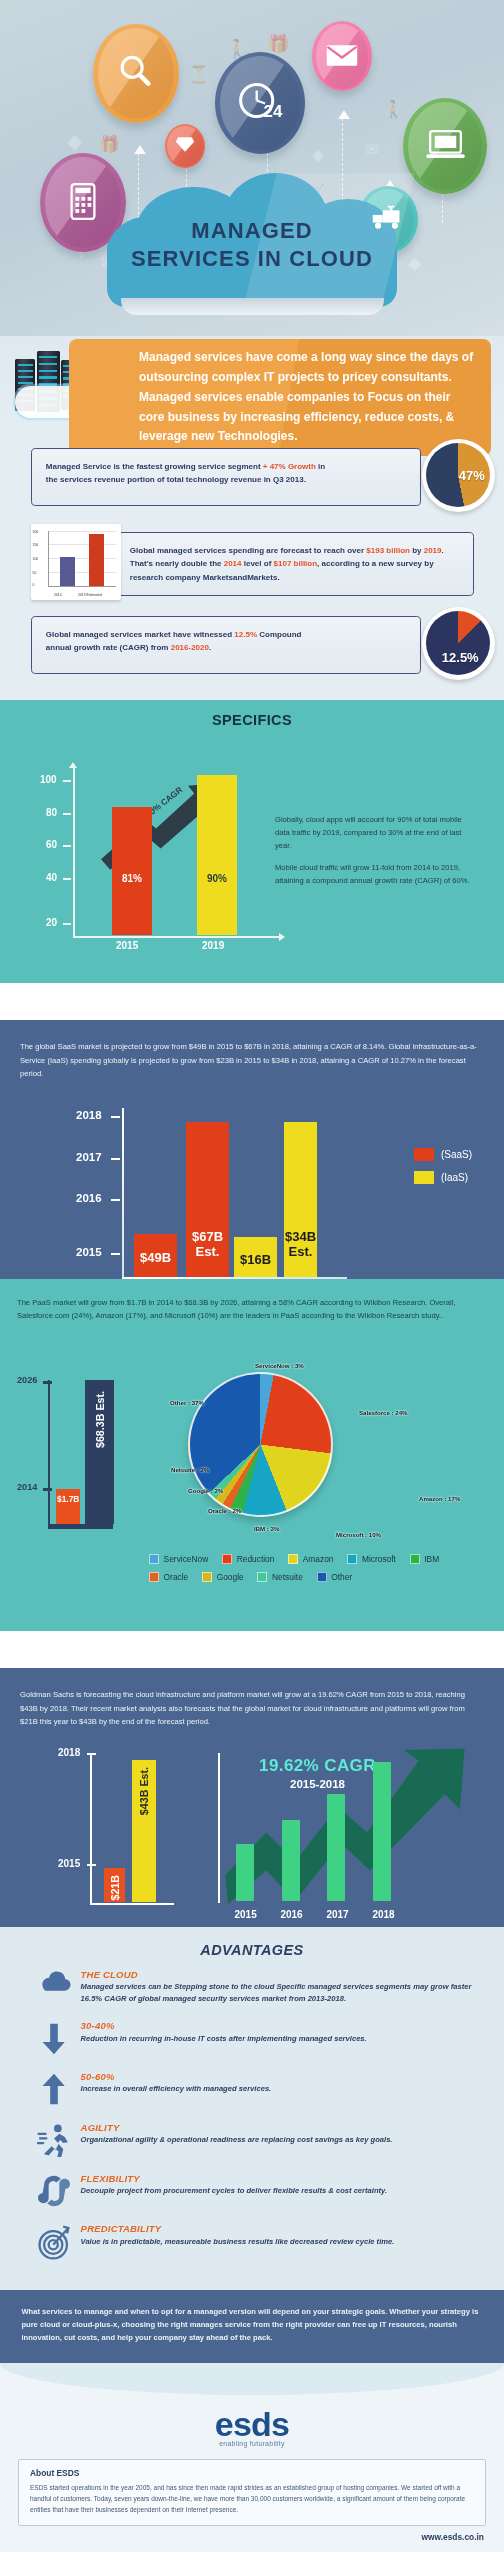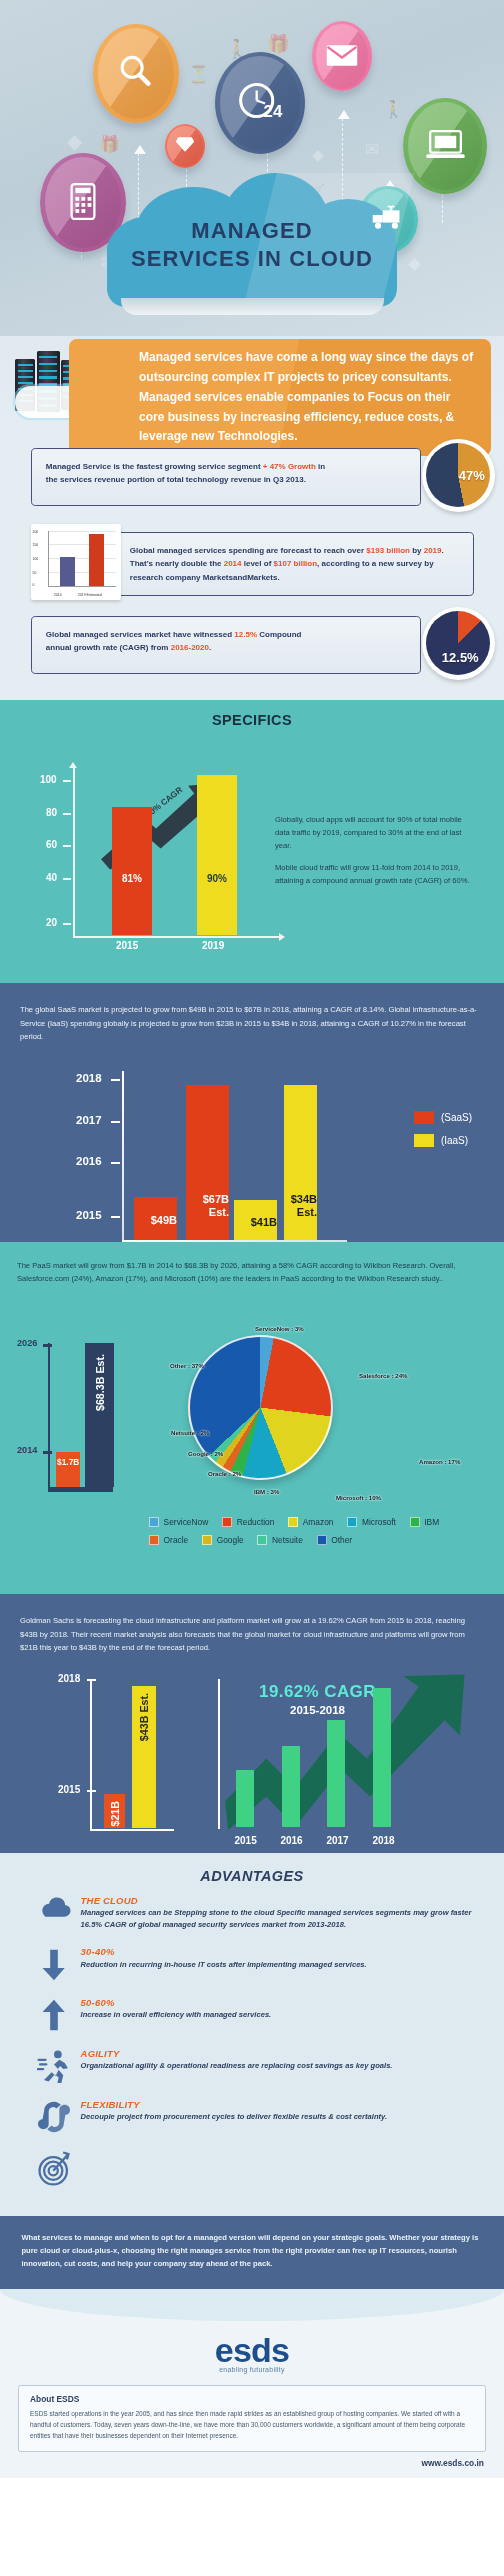--- a/index.html
+++ b/index.html
@@ -182,35 +182,35 @@
   .cagr-arrow { position:absolute; left:98px; top:47px; width:126px; height:92px; }
   .cagr-lbl { position:absolute; left:142px; top:66px; transform:rotate(-38deg);
       color:#2a3b46; font-size:8.4px; font-weight:bold;
       font-family:"Liberation Sans Narrow","Liberation Sans",sans-serif;}
   .spec-copy { position:absolute; left:275px; top:83px; width:200px;
      color:#23414f; font-size:7.6px; line-height:1.7;
      font-family:"Liberation Sans Narrow","Liberation Sans",sans-serif;}
   .spec-copy p + p { margin-top:9.2px; }
 
   
-  .slate { background:#4a6690; position:relative; }
+  .slate { background:#4a6690; position:relative;margin-top:37px; }
   .body-copy {
     color:#eef3f8; font-size:7.6px; line-height:1.75; padding:20px 20px 7.6px 20px;
     font-family:"Liberation Sans Narrow","Liberation Sans",sans-serif;
   }
   .saas-chart { position:relative; height:191px; }
   .saxisY { position:absolute; left:122px; top:20px; width:2.3px; height:170px;
      background:linear-gradient(180deg,#fff,#d8e0ea);}
   .saxisX { position:absolute; left:122px; top:189px; height:2.3px; width:225px;
      background:linear-gradient(90deg,#fff,#d8e0ea);}
   .sytick { position:absolute; color:#fff; font-size:11.5px; font-weight:bold;
      font-family:"Liberation Sans Narrow","Liberation Sans",sans-serif; }
   .sytick i { position:absolute; left:35px; top:6.9px; width:9.2px; height:2.3px; background:#fff; }
   .vbar { position:absolute; bottom:1.5px; }
-  .vbar b { position:absolute; left:0; width:100%; text-align:right; font-size:11px;
+  .vbar b { position:absolute; left:0; width:100%; text-align:center; font-size:13px;
      line-height:1.15; font-weight:bold;
      font-family:"Liberation Sans Narrow","Liberation Sans",sans-serif;}
   .legend-box { position:absolute; right:32px; top:60px; }
   .legend-box div { display:flex; align-items:center; margin-bottom:10.7px; color:#fff;
      font-size:10px; font-family:"Liberation Sans Narrow","Liberation Sans",sans-serif;}
   .legend-box i { width:20px; height:13px; display:inline-block; margin-right:6.9px; }
 
   
   .paas { position:relative; height:306px; }
   .paxisY { position:absolute; left:48px; top:55px; width:2.3px; height:144px; background:#2e4062;}
@@ -554,21 +554,21 @@
       <div class="sytick" style="left:76px;top:104px;">2016<i></i></div>
       <div class="sytick" style="left:76px;top:158px;">2015<i></i></div>
 
       <div class="vbar" style="left:134px;width:43px;height:43px;background:#e03f1a;">
         <b style="color:#fff;top:17px;">$49B</b>
       </div>
       <div class="vbar" style="left:186px;width:43px;height:155px;background:#e03f1a;">
         <b style="color:#fff;top:108px;white-space:pre-line;">$67B Est.</b>
       </div>
       <div class="vbar" style="left:234px;width:43px;height:40px;background:#efdc1e;">
-        <b style="color:#1c1c1c;top:15.3px;">$41B</b>
+        <b style="color:#1c1c1c;top:15.3px;">$16B</b>
       </div>
       <div class="vbar" style="left:284px;width:33px;height:155px;background:#efdc1e;">
         <b style="color:#1c1c1c;top:108px;white-space:pre-line;">$34B Est.</b>
       </div>
 
       <div class="legend-box">
         <div>
           <i style="background:#e03f1a;"></i>
           <span>(SaaS)</span>
         </div>
@@ -766,20 +766,24 @@
     <div class="adv-item">
       <div class="adv-ico">
         <svg width="34" height="35" viewBox="0 0 44 46">
           <circle cx="21" cy="26" r="18" fill="none" stroke="#4a6fa0" stroke-width="3"></circle>
           <circle cx="21" cy="26" r="12" fill="none" stroke="#4a6fa0" stroke-width="3"></circle>
           <circle cx="21" cy="26" r="6" fill="none" stroke="#4a6fa0" stroke-width="3"></circle>
           <path d="M21 26L40 5" stroke="#4a6fa0" stroke-width="3"></path>
           <path d="M34 2l7 2-2 7" fill="none" stroke="#4a6fa0" stroke-width="3"></path>
         </svg>
       </div>
+      <div class="adv-txt">
+        <div class="adv-h">PREDICTABILITY</div>
+        <div class="adv-p">Value is in predictable, measureable business results like decreased review cycle time.</div>
+      </div>
     </div>
   </div>
 
   <div class="outro">What services to manage and when to opt for a managed version will depend on your strategic goals. Whether your strategy is pure cloud or cloud-plus-x, choosing the right manages service from the right provider can free up IT resources, nourish innovation, cut costs, and help your company stay ahead of the pack.</div>
 
   <div class="footer">
     <div class="foot-cloud"></div>
     <div class="logo-wrap">
       <div class="logo-esds">esds</div>
       <div class="logo-tag">enabling futurability</div>

